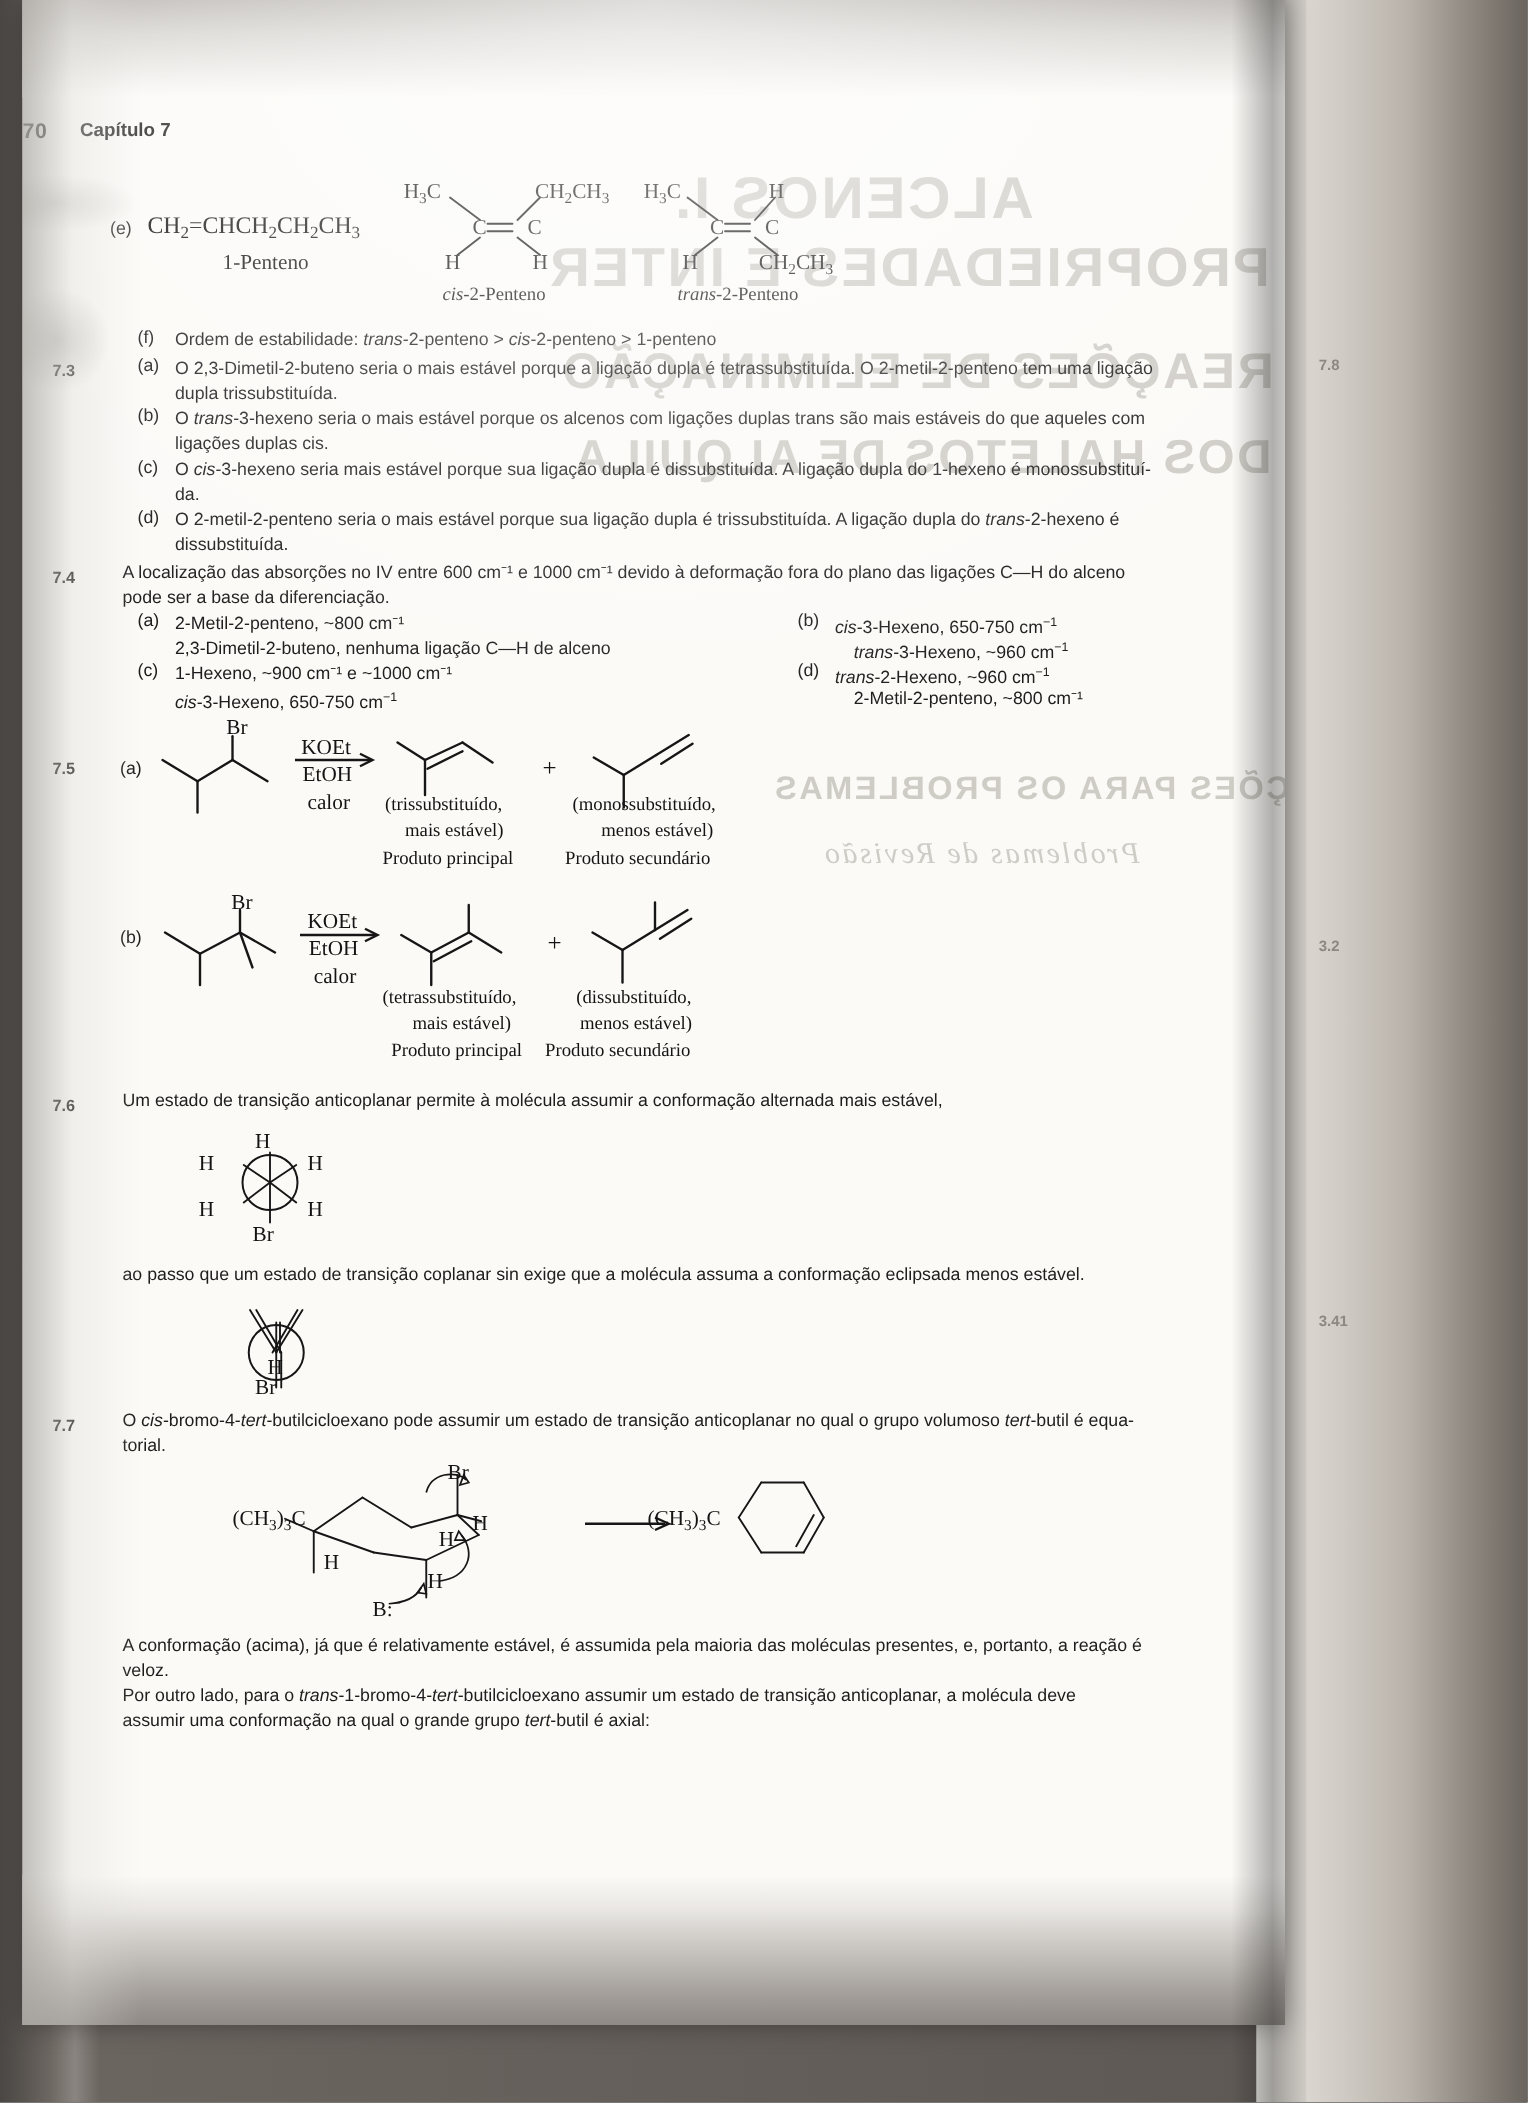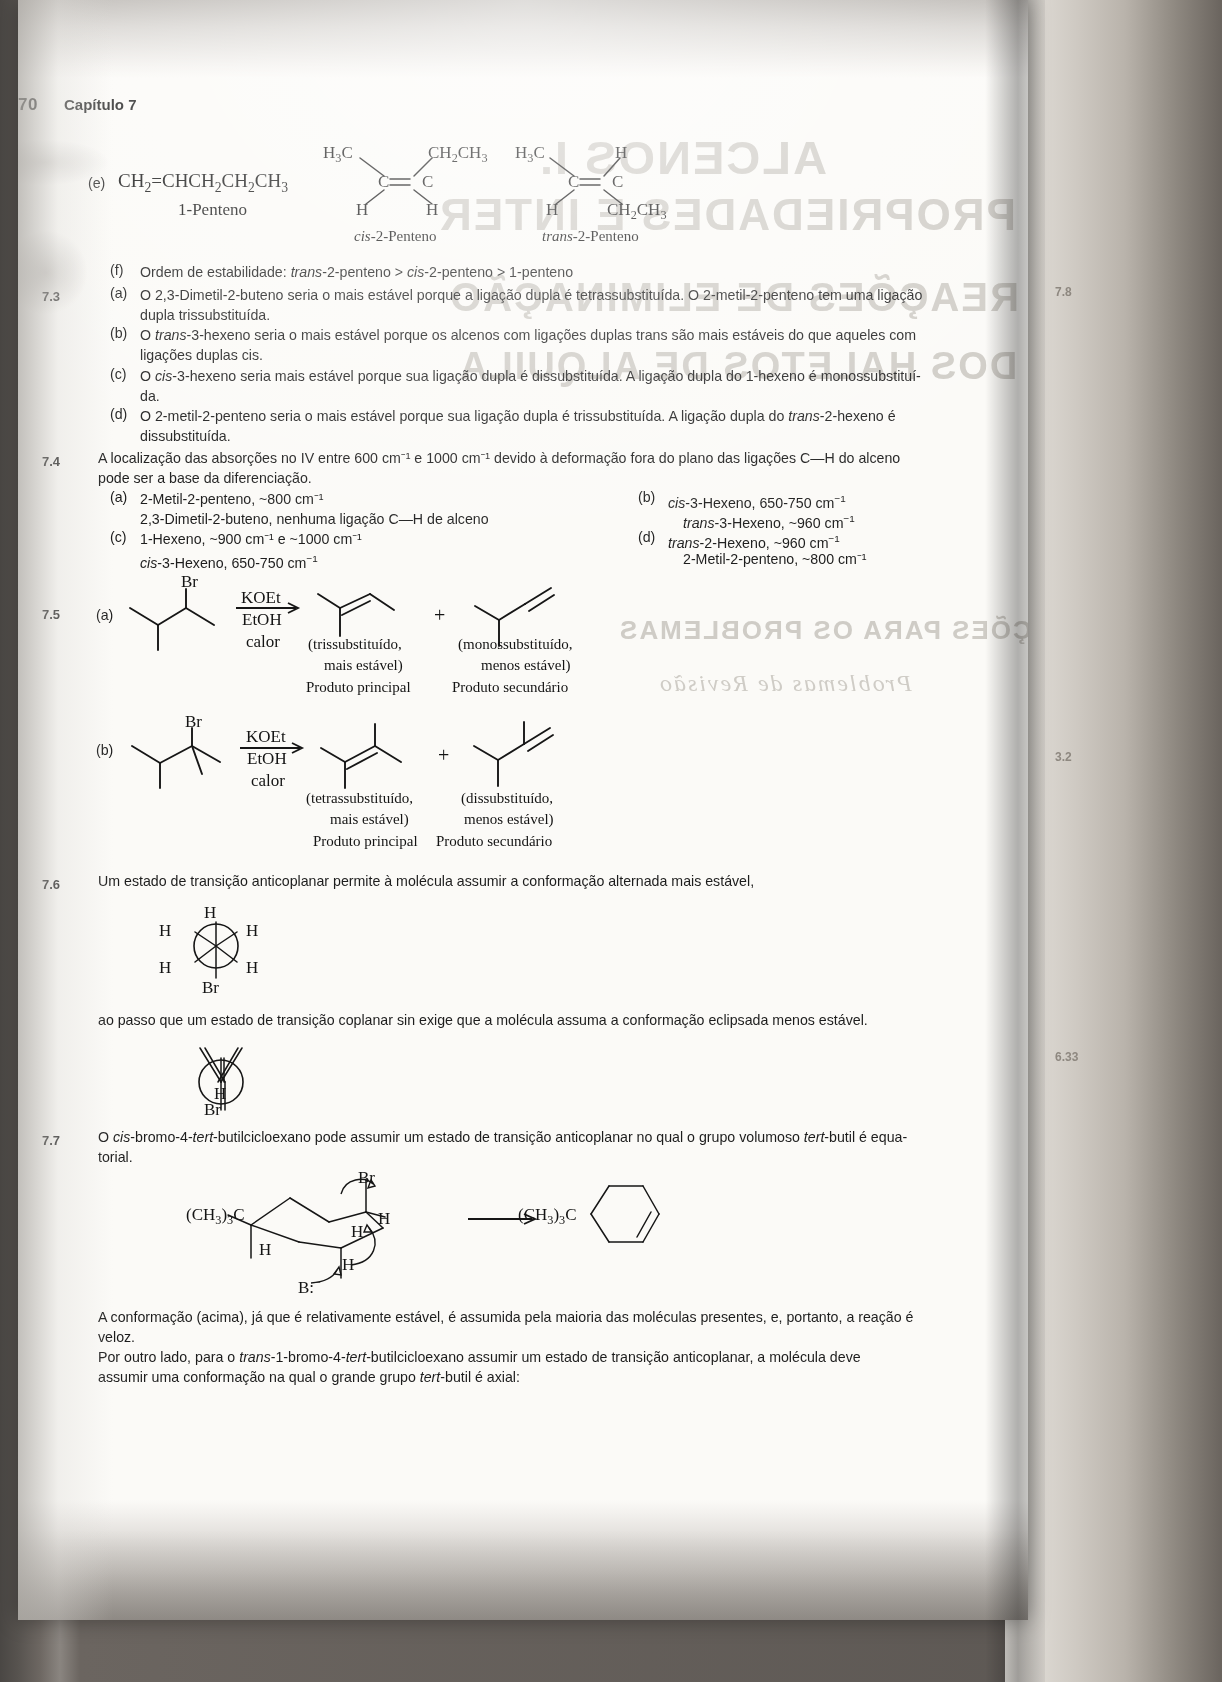--- a/index.html
+++ b/index.html
@@ -385,16 +385,16 @@
       <div class="top-shade"></div>
       <div class="bot-shade"></div>
       <div class="left-smudge"></div>
       <div class="left-smudge2"></div>
       <div class="lighting"></div>
     </div>
   </div>
 
   <div style="position:absolute;left:1055px;top:285px;font-size:12px;font-weight:700;color:#8e8880;font-family:'Liberation Sans',sans-serif;">7.8</div>
   <div style="position:absolute;left:1055px;top:750px;font-size:12px;font-weight:700;color:#8e8880;font-family:'Liberation Sans',sans-serif;">3.2</div>
-  <div style="position:absolute;left:1055px;top:1050px;font-size:12px;font-weight:700;color:#8e8880;font-family:'Liberation Sans',sans-serif;">6.33</div>
+  <div style="position:absolute;left:1055px;top:1050px;font-size:12px;font-weight:700;color:#8e8880;font-family:'Liberation Sans',sans-serif;">3.41</div>
 
   <div class="gutter-shadow"></div>
 </div>
 
 </body></html>

